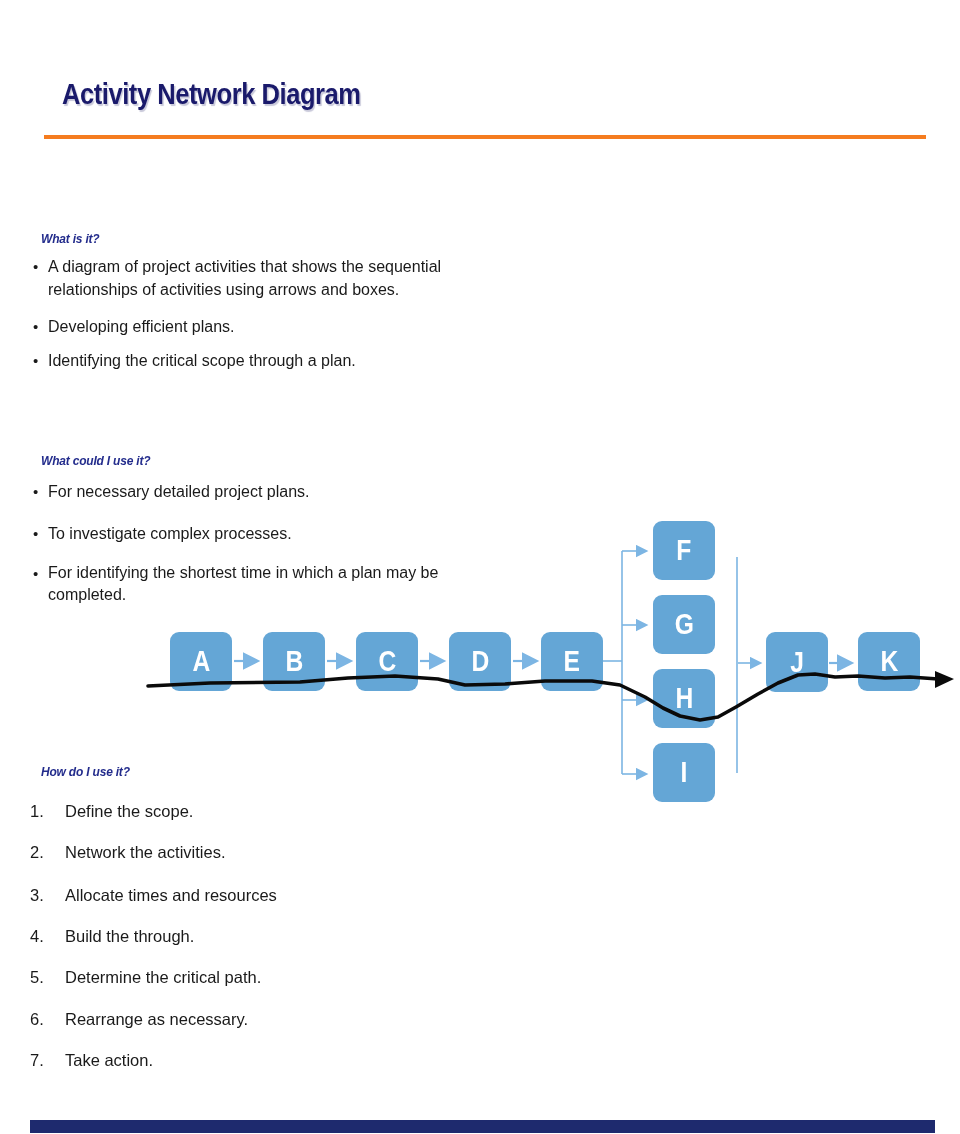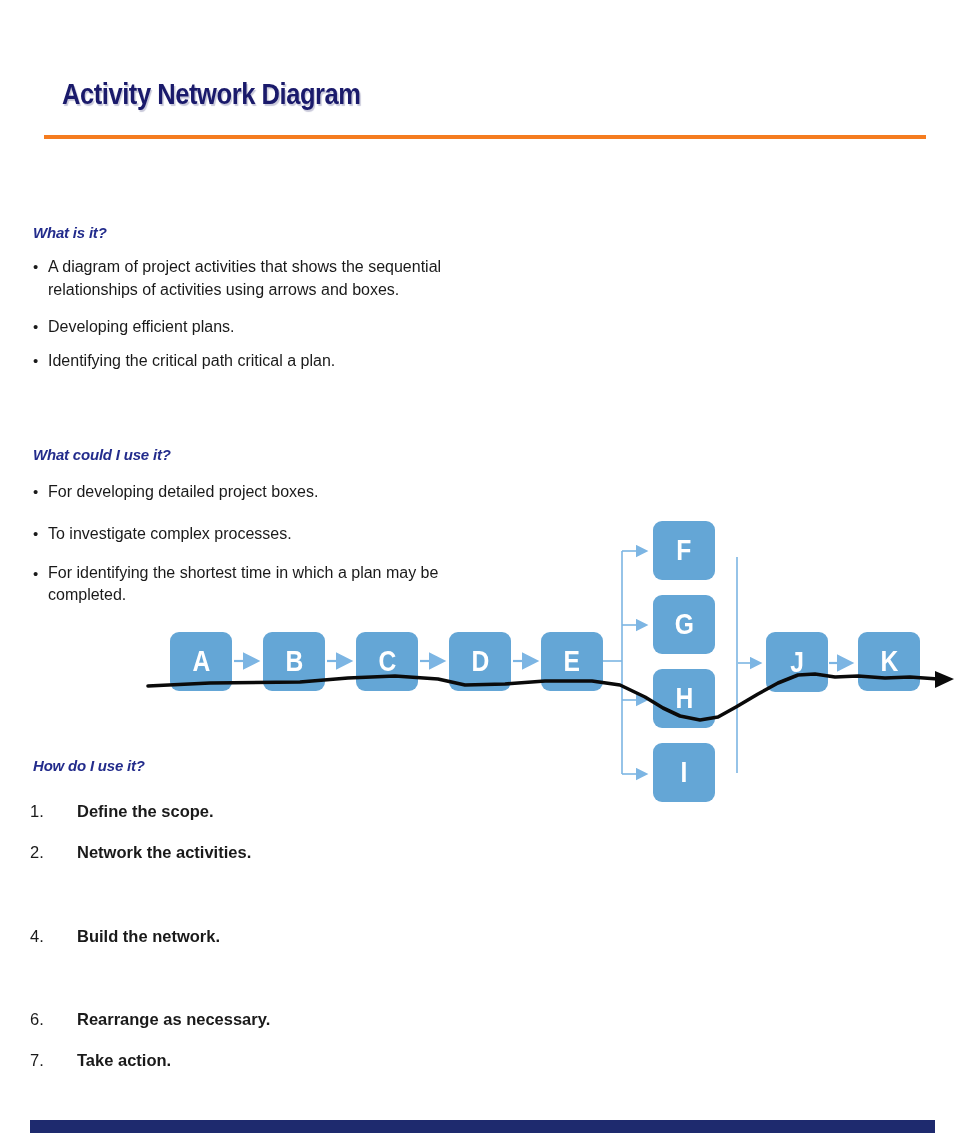--- a/index.html
+++ b/index.html
@@ -14,36 +14,36 @@
     color:var(--title-navy,#1a1a6b);
     transform:scaleX(.88);transform-origin:left top;white-space:nowrap;
     text-shadow:1.5px 1.5px 1px #c9c9da;
   }
   .rule{
     position:absolute;left:44px;top:135px;width:882px;height:4px;
     background:var(--accent-orange,#f57c1f);
   }
   
   .sec-h{
-    position:absolute;left:25px;margin:8px;font-size:15px;font-weight:bold;font-style:italic;
+    position:absolute;left:25px;margin:16px;font-size:12px;font-weight:bold;font-style:italic;
     color:var(--heading-navy,#232c8c);white-space:nowrap;letter-spacing:-.2px;
   }
   .h-what{top:216px}.h-where{top:438px}.h-how{top:749px}
   
   .bullet{position:absolute;left:33px;display:flex;font-size:16px;line-height:23px;}
   .bullet .mk{width:15px;flex:0 0 15px;font-size:15px;}
   .bullet .bt{display:block;}
   .b-w1{top:255px}.b-w1 .bt{width:470px}
   .b-w2{top:315px}.b-w3{top:349px}
   .b-u1{top:480px}.b-u2{top:522px}
   .b-u3{top:562px}.b-u3 .bt{width:432px;line-height:22px}
   
   .step{position:absolute;left:30px;font-size:16.5px;white-space:nowrap;}
   .step .num{display:inline-block;width:24px;}
-  .step .stx{margin-left:23px;font-weight:bold;}
+  .step .stx{margin-left:11px;}
   .s0{top:802px}.s1{top:843px}.s2{top:886px}.s3{top:927px}
   .s4{top:968px}.s5{top:1010px}.s6{top:1051px}
   
   .bx{
     position:absolute;width:62px;height:59px;border-radius:9px;
     background:var(--node-blue,#64a6d6);color:#fff;
     display:flex;align-items:center;justify-content:center;
     font-weight:bold;font-size:29px;z-index:2;
   }
   .bx span{display:block;transform:scaleX(.85);}
@@ -77,46 +77,52 @@
   <div class="bullet b-w1">
     <span class="mk">•</span>
     <span class="bt">A diagram of project activities that shows the sequential relationships of activities using arrows and boxes.</span>
   </div>
   <div class="bullet b-w2">
     <span class="mk">•</span>
     <span class="bt">Developing efficient plans.</span>
   </div>
   <div class="bullet b-w3">
     <span class="mk">•</span>
-    <span class="bt">Identifying the critical path critical a plan.</span>
+    <span class="bt">Identifying the critical scope through a plan.</span>
   </div>
 
   <h2 class="sec-h h-where">What could I use it?</h2>
   <div class="bullet b-u1">
     <span class="mk">•</span>
-    <span class="bt">For developing detailed project boxes.</span>
+    <span class="bt">For necessary detailed project plans.</span>
   </div>
   <div class="bullet b-u2">
     <span class="mk">•</span>
     <span class="bt">To investigate complex processes.</span>
   </div>
   <div class="bullet b-u3">
     <span class="mk">•</span>
     <span class="bt">For identifying the shortest time in which a plan may be completed.</span>
   </div>
 
   <h2 class="sec-h h-how">How do I use it?</h2>
   <div class="step s0">
     <span class="num">1.</span><span class="stx">Define the scope.</span>
   </div>
   <div class="step s1">
     <span class="num">2.</span><span class="stx">Network the activities.</span>
   </div>
+  <div class="step s2">
+    <span class="num">3.</span><span class="stx">Allocate times and resources</span>
+  </div>
   <div class="step s3">
-    <span class="num">4.</span><span class="stx">Build the network.</span>
+    <span class="num">4.</span><span class="stx">Build the through.</span>
+  </div>
+  <div class="step s4">
+    <span class="num">5.</span><span class="stx">Determine the critical path.</span>
   </div>
   <div class="step s5">
     <span class="num">6.</span><span class="stx">Rearrange as necessary.</span>
   </div>
   <div class="step s6">
     <span class="num">7.</span><span class="stx">Take action.</span>
   </div>
 
   <div class="bx bx-a">
       <span>A</span>

